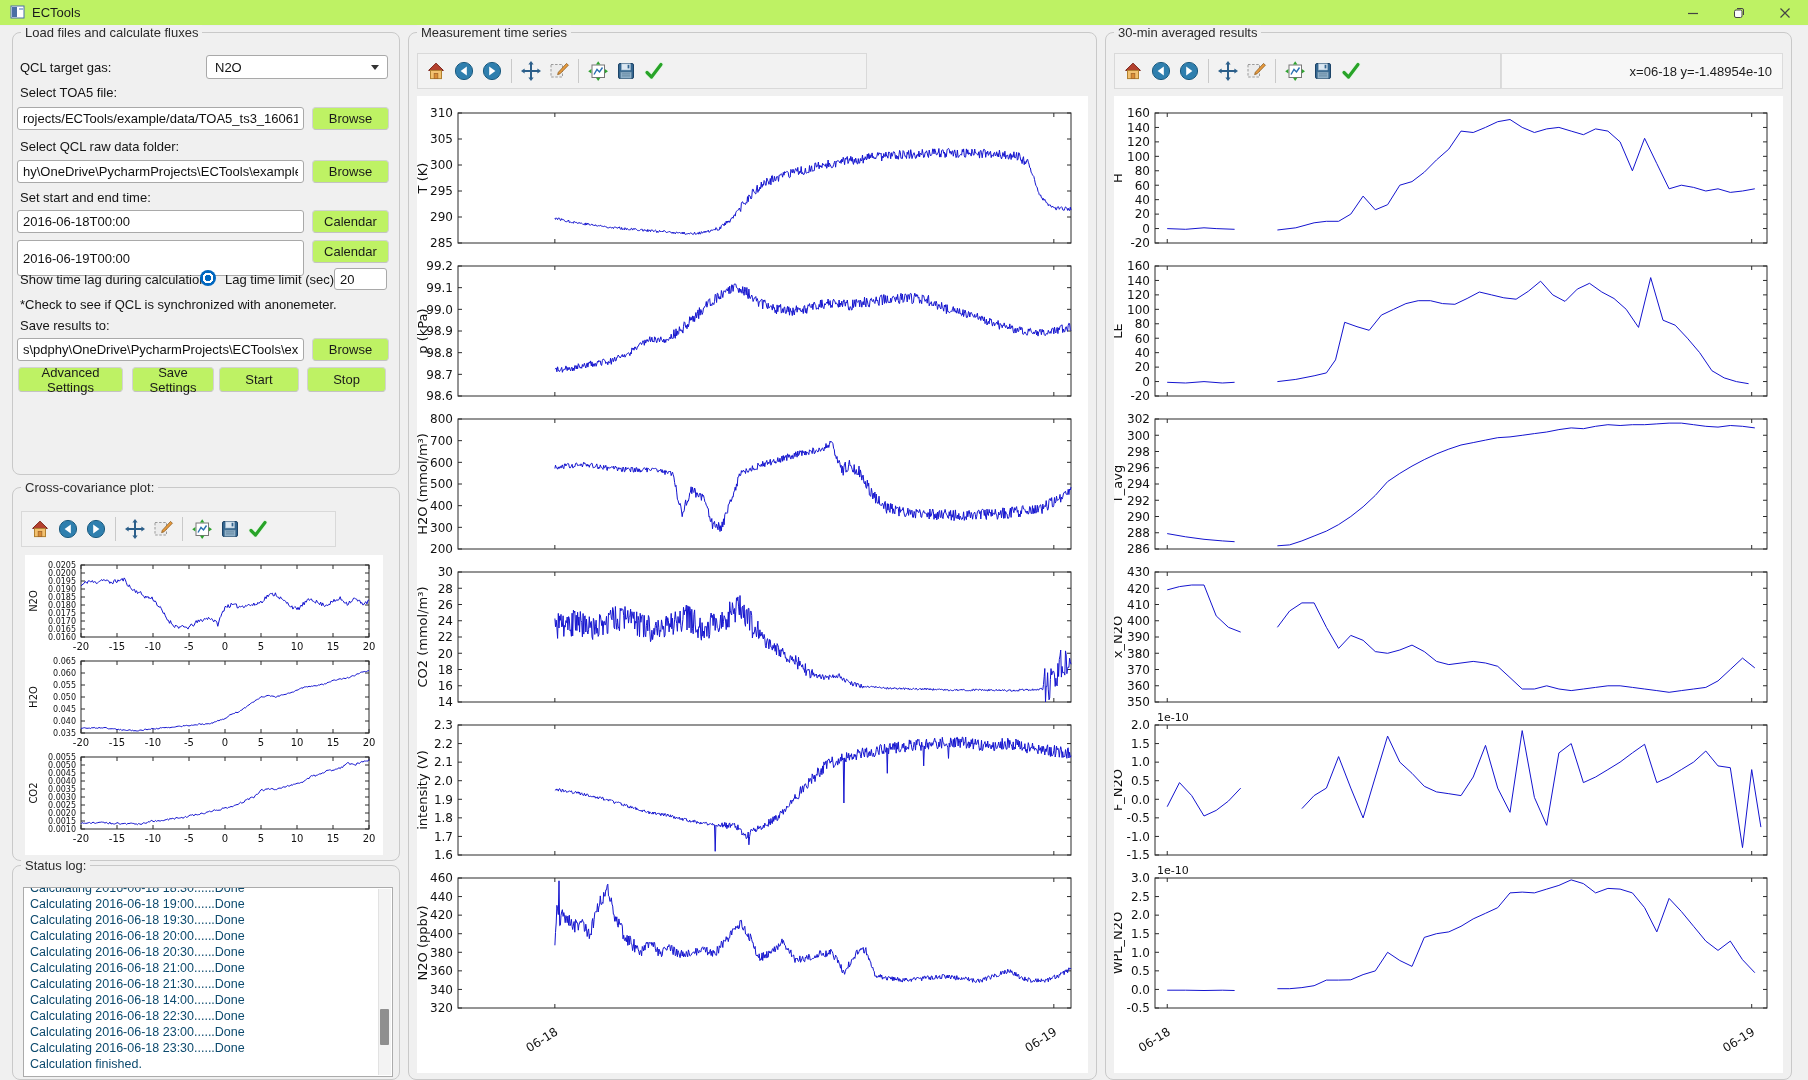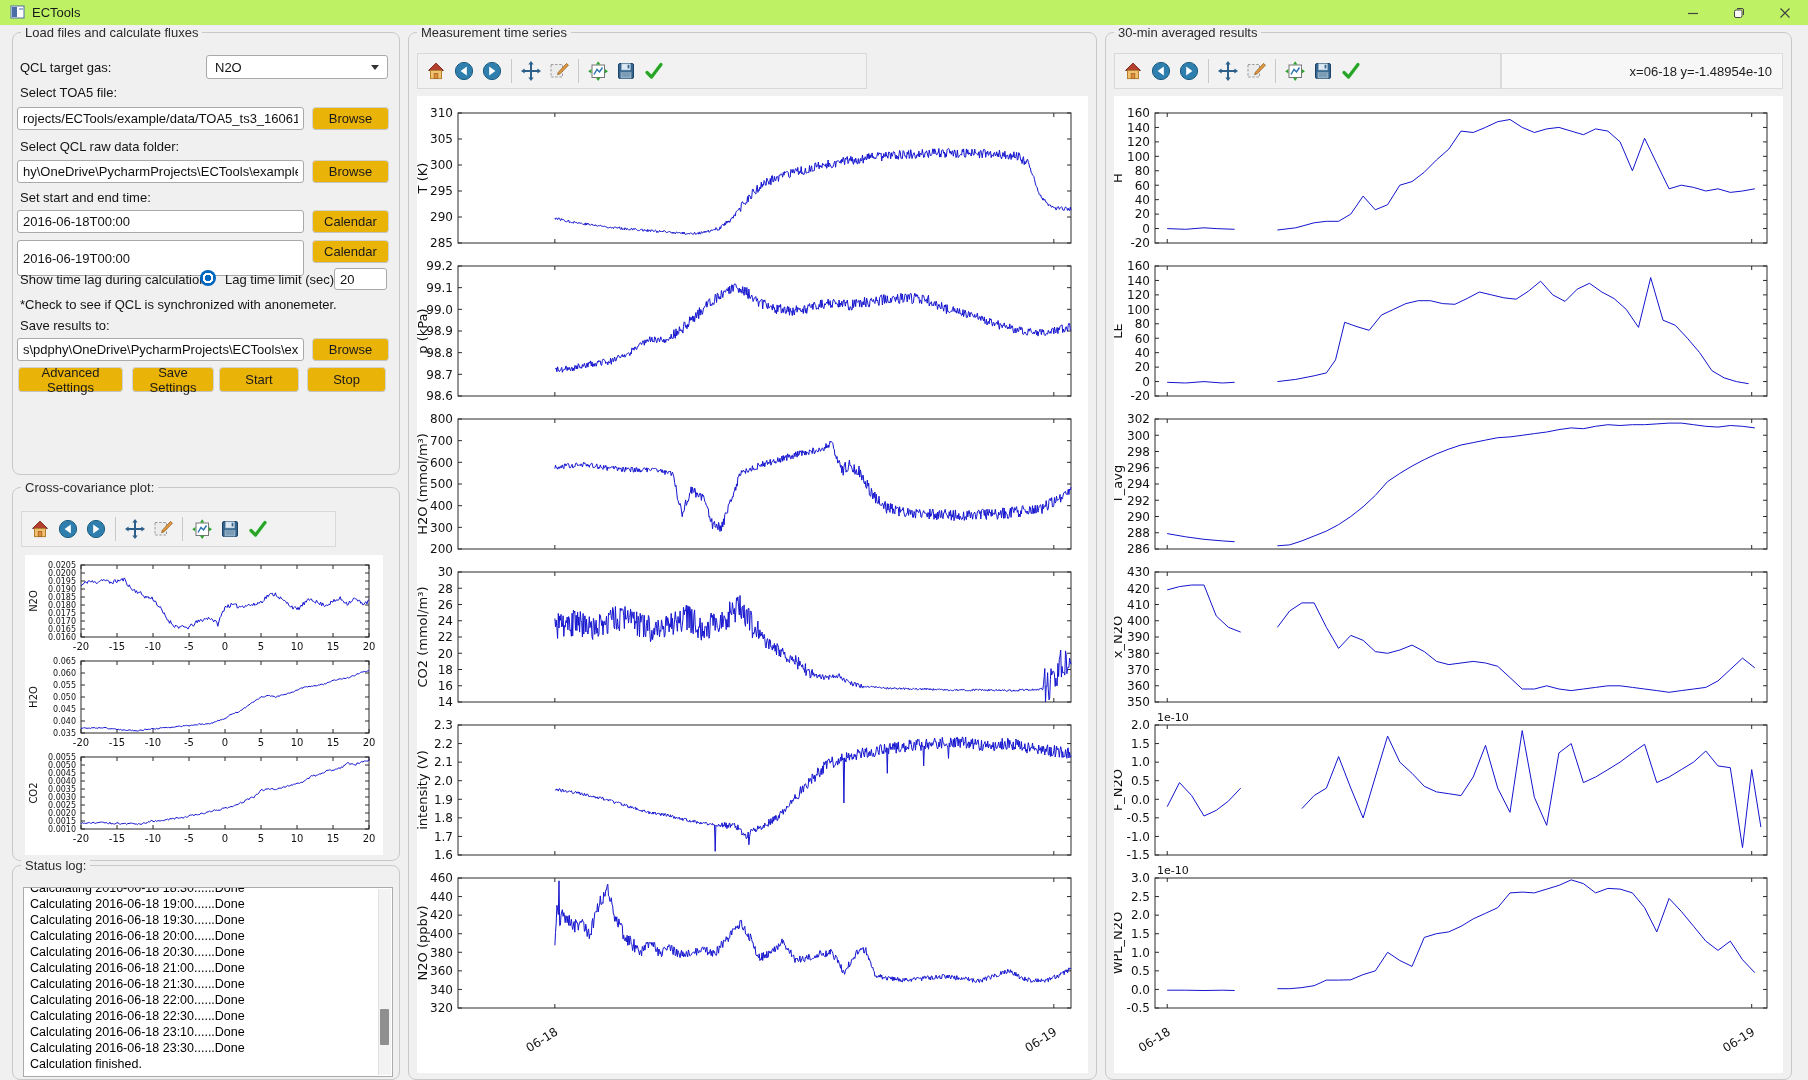--- a/index.html
+++ b/index.html
@@ -6,33 +6,33 @@
   .window{position:relative;width:1808px;height:1080px;background:#f0f0f0;font-family:"Liberation Sans",sans-serif;overflow:hidden;}
   .titlebar{position:absolute;left:0;top:0;width:1808px;height:25px;background:#bef264;border-bottom:1px solid #ececf2;}
   .apptitle{position:absolute;left:32px;top:5px;font-size:13px;color:#1a1a1a;}
   .appicon{position:absolute;left:10px;top:4px;width:16px;height:16px;}
   .winbtns{position:absolute;right:0;top:0;height:25px;display:flex;}
   .winbtn{width:46px;height:25px;display:flex;align-items:center;justify-content:center;}
   .groupbox{position:absolute;border:1px solid #c9c9c9;border-radius:8px;}
   .gtitle{position:absolute;top:-8px;left:8px;background:#f0f0f0;padding:0 4px;font-size:13px;color:#2b2b2b;white-space:nowrap;}
   .lbl{position:absolute;font-size:13px;color:#141414;white-space:nowrap;}
   .tin{position:absolute;border:1px solid #a9a9a9;border-radius:3px;background:#fff;font-size:13px;color:#111;padding:0 5px;font-family:"Liberation Sans",sans-serif;box-sizing:border-box;}
-  .btn{position:absolute;display:flex;align-items:center;justify-content:center;background:#eab308;border:1px solid #d2d2d2;border-bottom-color:#c3c3c3;border-radius:4px;font-size:13px;color:#1a1a1a;box-sizing:border-box;}
+  .btn{position:absolute;display:flex;align-items:center;justify-content:center;background:#bef264;border:1px solid #d2d2d2;border-bottom-color:#c3c3c3;border-radius:4px;font-size:13px;color:#1a1a1a;box-sizing:border-box;}
   .combo{position:absolute;background:#fff;border:1px solid #a9a9a9;border-radius:3px;font-size:13px;color:#111;display:flex;align-items:center;padding:0 8px;box-sizing:border-box;}
   .combo .caret{margin-left:auto;width:0;height:0;border-left:4px solid transparent;border-right:4px solid transparent;border-top:5px solid #333;}
   .radio{position:absolute;width:16px;height:16px;border-radius:50%;background:radial-gradient(circle,#0067c0 0 3.5px,#fff 3.5px 5.5px,#0067c0 5.5px 8px);}
   .toolbar{position:absolute;height:36px;background:#f2f2f2;border:1px solid #d9d9d9;display:flex;align-items:center;padding:0 4px;box-sizing:border-box;}
   .tbtn{width:28px;height:28px;border:none;background:transparent;padding:2px;display:flex;align-items:center;justify-content:center;}
   .tbtn svg{width:22px;height:22px;}
   .tsep{width:1px;height:24px;background:#c9c9c9;margin:0 5px;}
   .coordbox{position:absolute;height:36px;background:#f7f7f7;border:1px solid #dcdcdc;display:flex;align-items:center;justify-content:flex-end;padding:0 10px;font-size:13px;color:#1c1c1c;box-sizing:border-box;}
   .figure{position:absolute;background:#ffffff;}
   svg text{fill:#111;font-family:"DejaVu Sans",sans-serif;}
   .logbox{position:absolute;background:#fff;border:1px solid #ababab;overflow:hidden;}
-  .loglines{margin-top:-8px;padding-left:6px;font-size:12.5px;line-height:16px;color:#000000;}
+  .loglines{margin-top:-8px;padding-left:6px;font-size:12.5px;line-height:16px;color:#0c4a6e;}
   .sbar{position:absolute;right:1px;top:1px;bottom:1px;width:12px;background:#f3f3f3;border-left:1px solid #e2e2e2;}
   .sthumb{position:absolute;left:1px;width:9px;background:#8f8f8f;border-radius:1px;}
 </style>
 </head>
 <body>
 
 <svg style="position:absolute;width:0;height:0" xmlns="http://www.w3.org/2000/svg">
 <defs>
   <g id="i-home">
     <path d="M11 3.2 L3.6 10.4 H18.4 Z" fill="#b5402e" stroke="#7c241a" stroke-width="1"></path>
@@ -370,23 +370,23 @@
     <span class="gtitle">Status log:</span>
     <div class="logbox" style="left:10px;top:21px;width:368px;height:188px;">
       <div class="loglines">
         <div>Calculating 2016-06-18 18:30......Done</div>
         <div>Calculating 2016-06-18 19:00......Done</div>
         <div>Calculating 2016-06-18 19:30......Done</div>
         <div>Calculating 2016-06-18 20:00......Done</div>
         <div>Calculating 2016-06-18 20:30......Done</div>
         <div>Calculating 2016-06-18 21:00......Done</div>
         <div>Calculating 2016-06-18 21:30......Done</div>
-        <div>Calculating 2016-06-18 22:00......Done</div>
+        <div>Calculating 2016-06-18 14:00......Done</div>
         <div>Calculating 2016-06-18 22:30......Done</div>
-        <div>Calculating 2016-06-18 23:10......Done</div>
+        <div>Calculating 2016-06-18 23:00......Done</div>
         <div>Calculating 2016-06-18 23:30......Done</div>
         <div>Calculation finished.</div>
       </div>
       <div class="sbar">
         <div class="sthumb" style="top:120px;height:36px;"></div>
       </div>
     </div>
   </div>
 
   <div class="groupbox" style="left:408px;top:32px;width:687px;height:1046px;">

